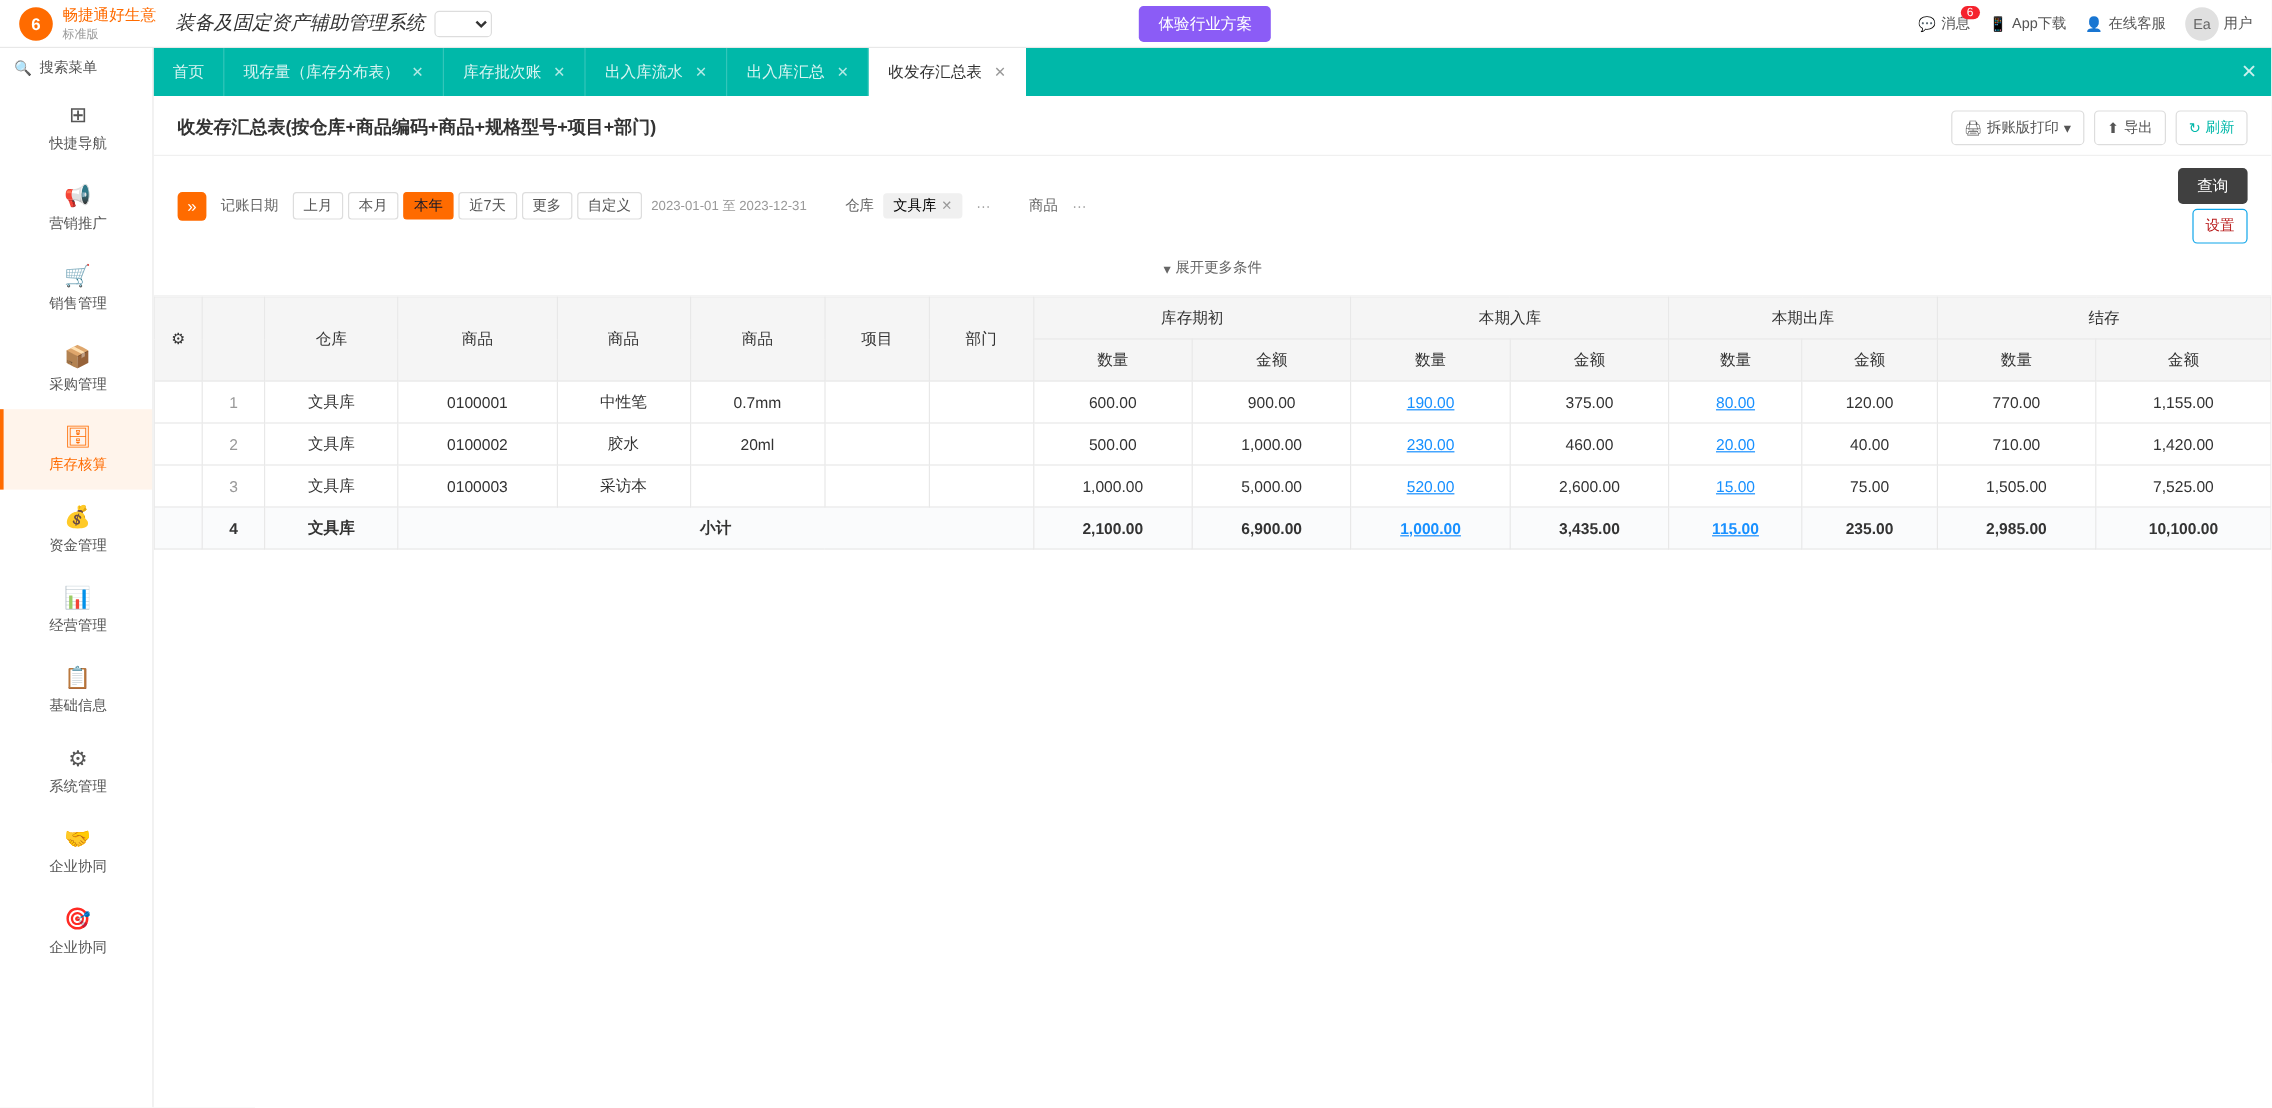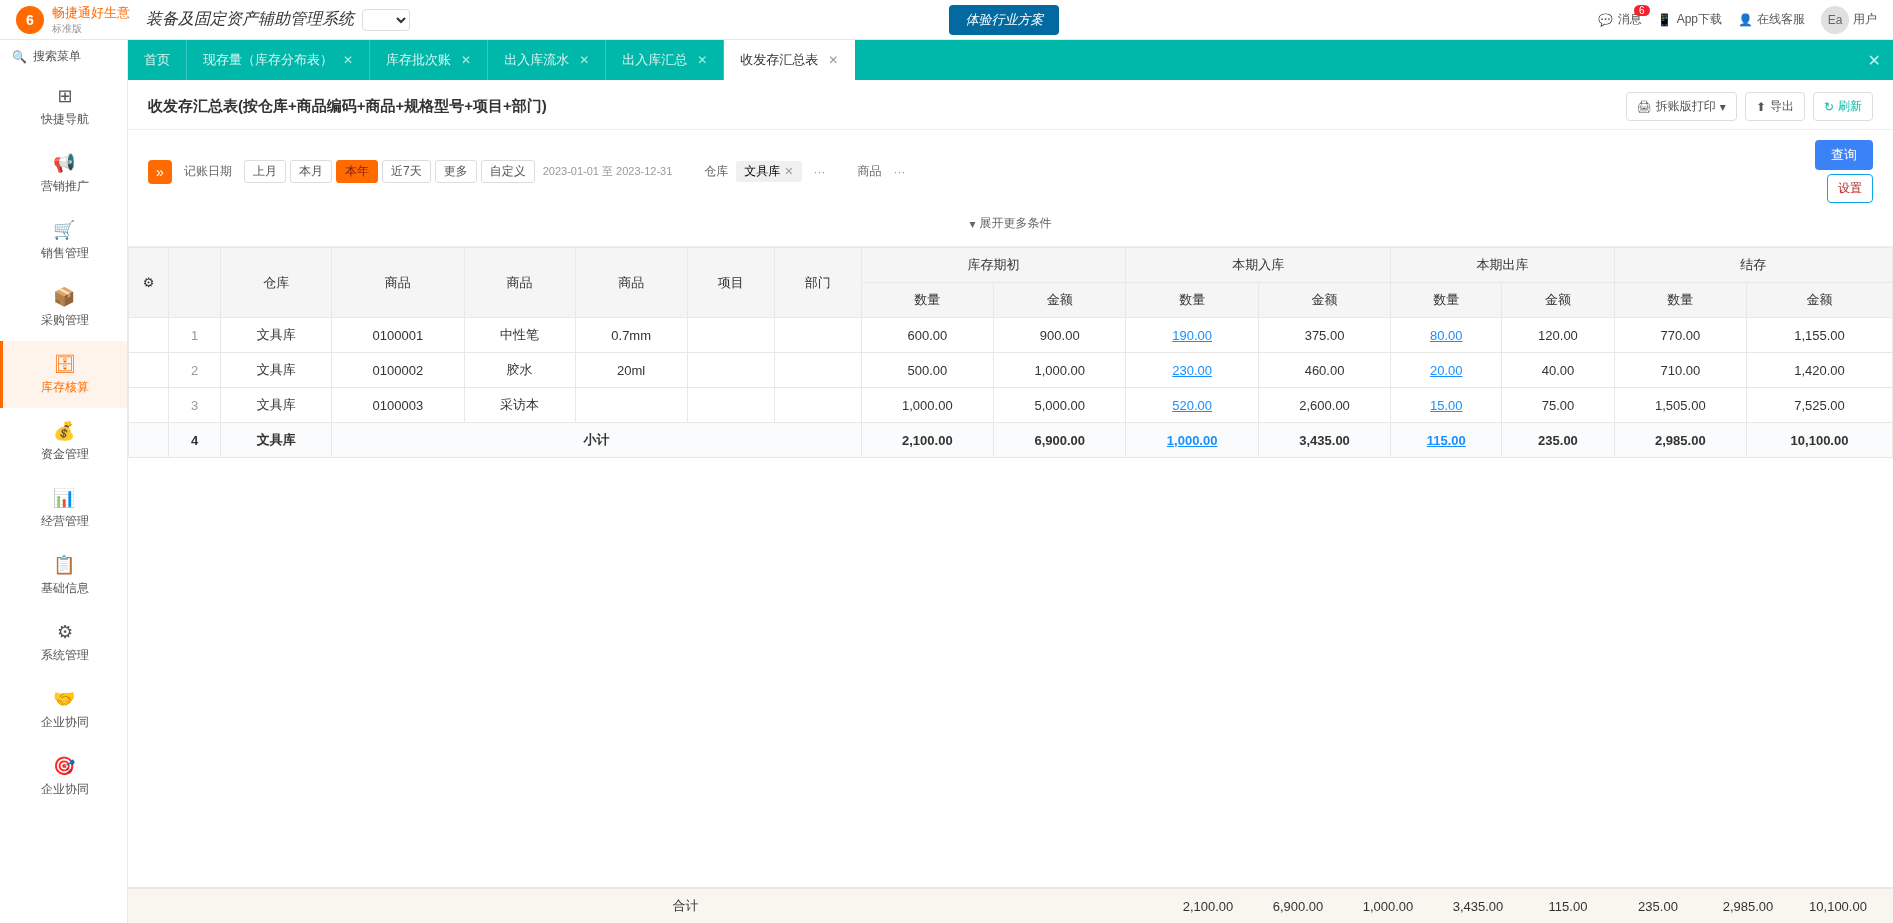--- a/index.html
+++ b/index.html
@@ -46,28 +46,27 @@
       font-size: 12px;
       cursor: pointer;
       color: #333;
     }
     .top-header-center {
       display: flex;
       align-items: center;
       gap: 16px;
     }
     .btn-experience {
-      background: #0369a1;
+      background: #8b5cf6;
       color: #fff;
       border: none;
       border-radius: 4px;
       padding: 6px 16px;
       font-size: 13px;
       cursor: pointer;
-      font-style: italic;
     }
     .top-header-right {
       display: flex;
       align-items: center;
       gap: 16px;
     }
     .header-icon-item {
       display: flex;
       align-items: center;
       gap: 4px;
@@ -254,42 +253,42 @@
     .filter-date-btns { display: flex; align-items: center; gap: 4px; }
     .date-btn {
       padding: 2px 8px;
       border: 1px solid #ddd;
       border-radius: 3px;
       background: #fff;
       cursor: pointer;
       font-size: 12px;
       color: #555;
     }
-    .date-btn.active { background: #ff6b00; color: #7f1d1d; border-color: #ff6b00; }
+    .date-btn.active { background: #ff6b00; color: #0f172a; border-color: #ff6b00; }
     .date-range { font-size: 11px; color: #999; margin-left: 4px; }
     .filter-warehouse {
       display: flex;
       align-items: center;
       gap: 8px;
       margin-left: 20px;
     }
     .warehouse-tag {
       display: flex;
       align-items: center;
       gap: 4px;
       background: #f0f0f0;
       border-radius: 3px;
       padding: 2px 8px;
       font-size: 12px;
     }
     .warehouse-tag-close { cursor: pointer; color: #999; font-size: 11px; }
     .filter-dots { color: #999; font-size: 12px; cursor: pointer; margin-left: 4px; }
 
     .btn-query {
-      background: #3b82f6;
+      background: #404040;
       color: #fff;
       border: none;
       border-radius: 4px;
       padding: 6px 16px;
       font-size: 13px;
       cursor: pointer;
     }
     .btn-set {
       display: flex;
       align-items: center;
@@ -652,30 +651,15 @@
   <td>3,435.00</td>
   <td><span class="link-text">115.00</span></td>
   <td>235.00</td>
   <td>2,985.00</td>
   <td>10,100.00</td>
 </tr>
             </tbody>
         </table>
       </div>
 
-      <div class="table-footer">
-        <div style="width:40px;text-align:center"></div>
-        <div style="width:30px;text-align:center"></div>
-        <div style="flex:1;text-align:center">
-          <span>合计</span>
-        </div>
-        <div style="width:90px;text-align:center">2,100.00</div>
-        <div style="width:90px;text-align:center">6,900.00</div>
-        <div style="width:90px;text-align:center">1,000.00</div>
-        <div style="width:90px;text-align:center">3,435.00</div>
-        <div style="width:90px;text-align:center">115.00</div>
-        <div style="width:90px;text-align:center">235.00</div>
-        <div style="width:90px;text-align:center">2,985.00</div>
-        <div style="width:90px;text-align:center">10,100.00</div>
-      </div>
     </div>
   </div>
 </div>
 
 </body></html>

